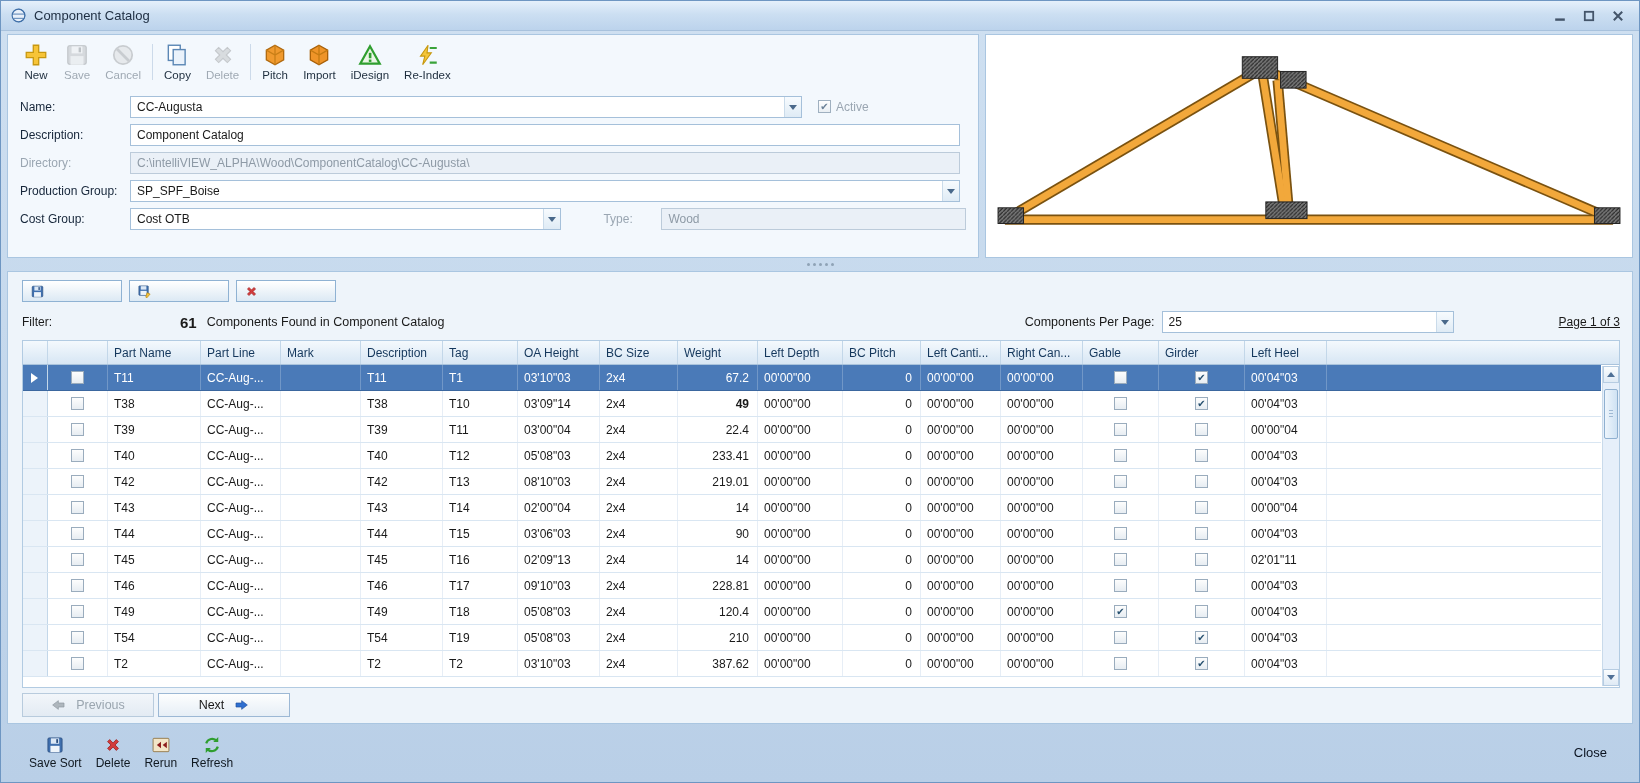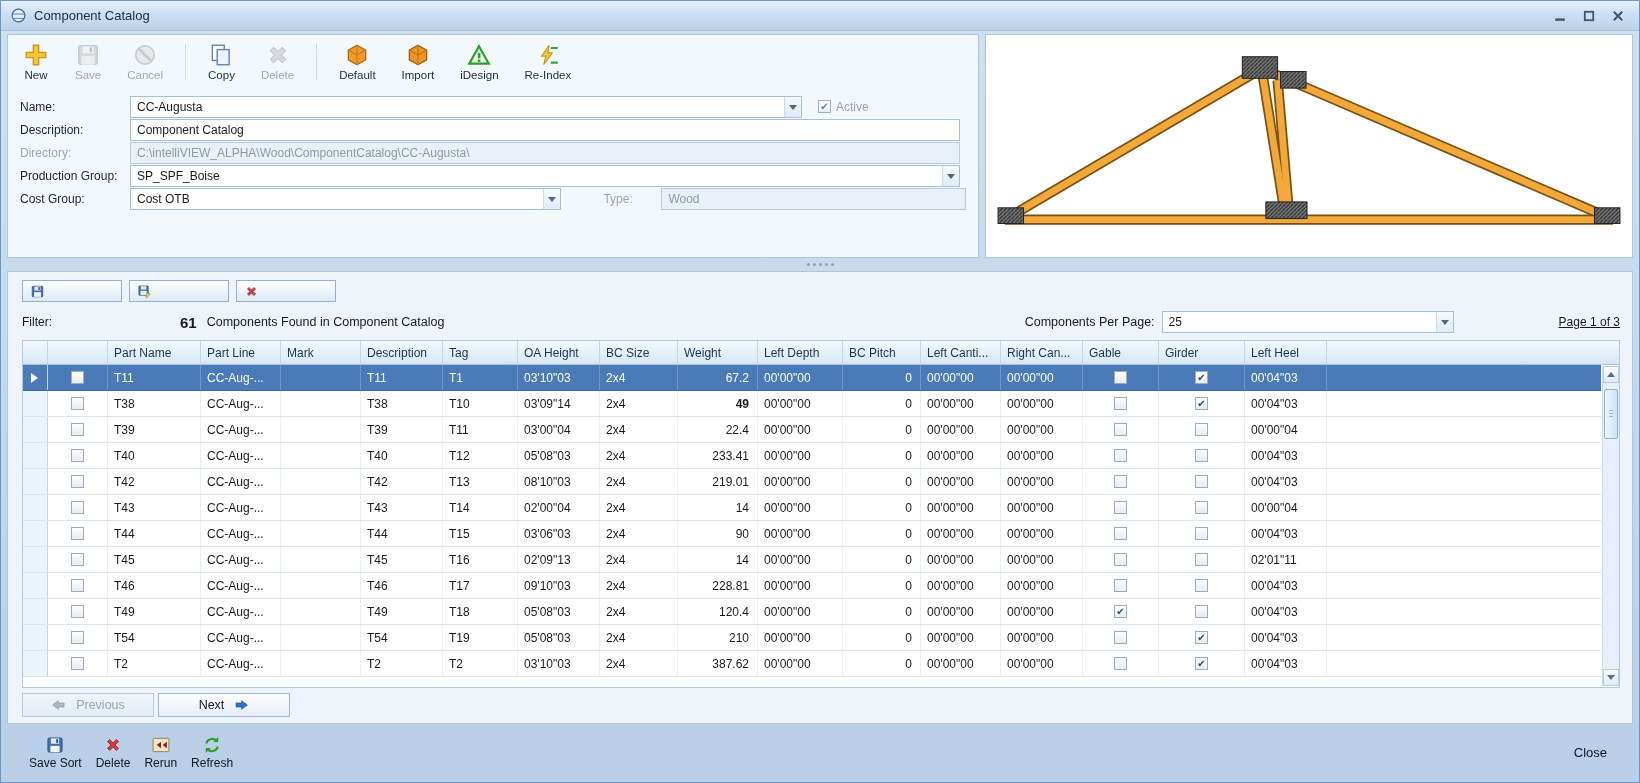--- a/index.html
+++ b/index.html
@@ -16,28 +16,28 @@
   .app-icon svg, .icon svg, .win-btn svg {width:100%; height:100%; display:block;}
   .title {font-size:13px; color:#203044;}
   .win-controls {margin-left:auto; display:flex; gap:17px; padding-right:3px;}
   .win-btn {width:12px; height:12px; display:flex; align-items:center; justify-content:center;}
 
   .content {flex:1; min-height:0; display:flex; flex-direction:column; padding:3px 6px 6px;}
 
   
   .top-row {display:flex; gap:6px; height:224px; flex:0 0 224px;}
   .form-panel {flex:1; background:#f3f8fd; border:1px solid #aac6e1; display:flex; flex-direction:column; overflow:hidden;}
-  .toolbar {display:flex; align-items:stretch; gap:12px; padding:5px 8px 2px;}
+  .toolbar {display:flex; align-items:stretch; gap:1px; padding:5px 8px 2px;}
   .tb-item {display:flex; flex-direction:column; align-items:center; gap:1px; padding:2px 7px 3px; font-size:11.5px; color:#1d2d3d;}
   .tb-item .icon {width:26px; height:26px;}
   .tb-item.disabled {color:#9fa9b3;}
   .tb-item.disabled .icon {opacity:.5; filter:grayscale(.8);}
   .tb-sep {width:1px; background:#ccdaea; margin:4px 3px;}
 
-  .form-grid {padding:9px 12px 0 12px; display:flex; flex-direction:column; }
+  .form-grid {padding:9px 12px 0 12px; display:flex; flex-direction:column; gap:5px;}
   .form-row {display:flex; align-items:center; height:23px;}
   .f-label {width:110px; flex:0 0 110px; color:#16263a;}
   .f-label.disabled {color:#9aa6b2;}
   .field {height:22px; border:1px solid #a5c0da; background:#fff; display:flex; align-items:center; padding-left:6px; overflow:hidden;}
   .field .val {flex:1; white-space:nowrap; overflow:hidden;}
   .field.disabled {background:#eaf0f7; border-color:#bccbda; color:#8e9aa6;}
   .combo-arrow {flex:0 0 17px; align-self:stretch; display:flex; align-items:center; justify-content:center;
     border-left:1px solid #cadbea; background:linear-gradient(180deg,#f7fbfe,#dfebf5);}
   .combo-arrow::after {content:""; border:4px solid transparent; border-top:5px solid #49688a; margin-top:5px;}
   .w-name {width:672px;} .w-wide {width:830px;} .w-cost {width:432px;} .w-type {width:305px;}
@@ -206,21 +206,21 @@
               <span class="tb-label">Delete</span>
             </div>
             <div class="tb-sep"></div>
             <div class="tb-item">
               <span class="icon">
                 <svg viewBox="0 0 24 24">
                   <path d="M12 3l8 4.5v9L12 21l-8-4.5v-9z" fill="#f09a2e" stroke="#b06a10" stroke-width="1.2"></path>
                   <path d="M12 3v18M4 7.5l8 4.5 8-4.5" fill="none" stroke="#c97f17" stroke-width="1.2"></path>
                 </svg>
               </span>
-              <span class="tb-label">Default</span>
+              <span class="tb-label">Pitch</span>
             </div>
             <div class="tb-item">
               <span class="icon">
                 <svg viewBox="0 0 24 24">
                   <path d="M12 3l8 4.5v9L12 21l-8-4.5v-9z" fill="#ef9428" stroke="#a86008" stroke-width="1.2"></path>
                   <path d="M12 3v18M4 7.5l8 4.5 8-4.5" fill="none" stroke="#c47a12" stroke-width="1.2"></path>
                 </svg>
               </span>
               <span class="tb-label">Import</span>
             </div>

